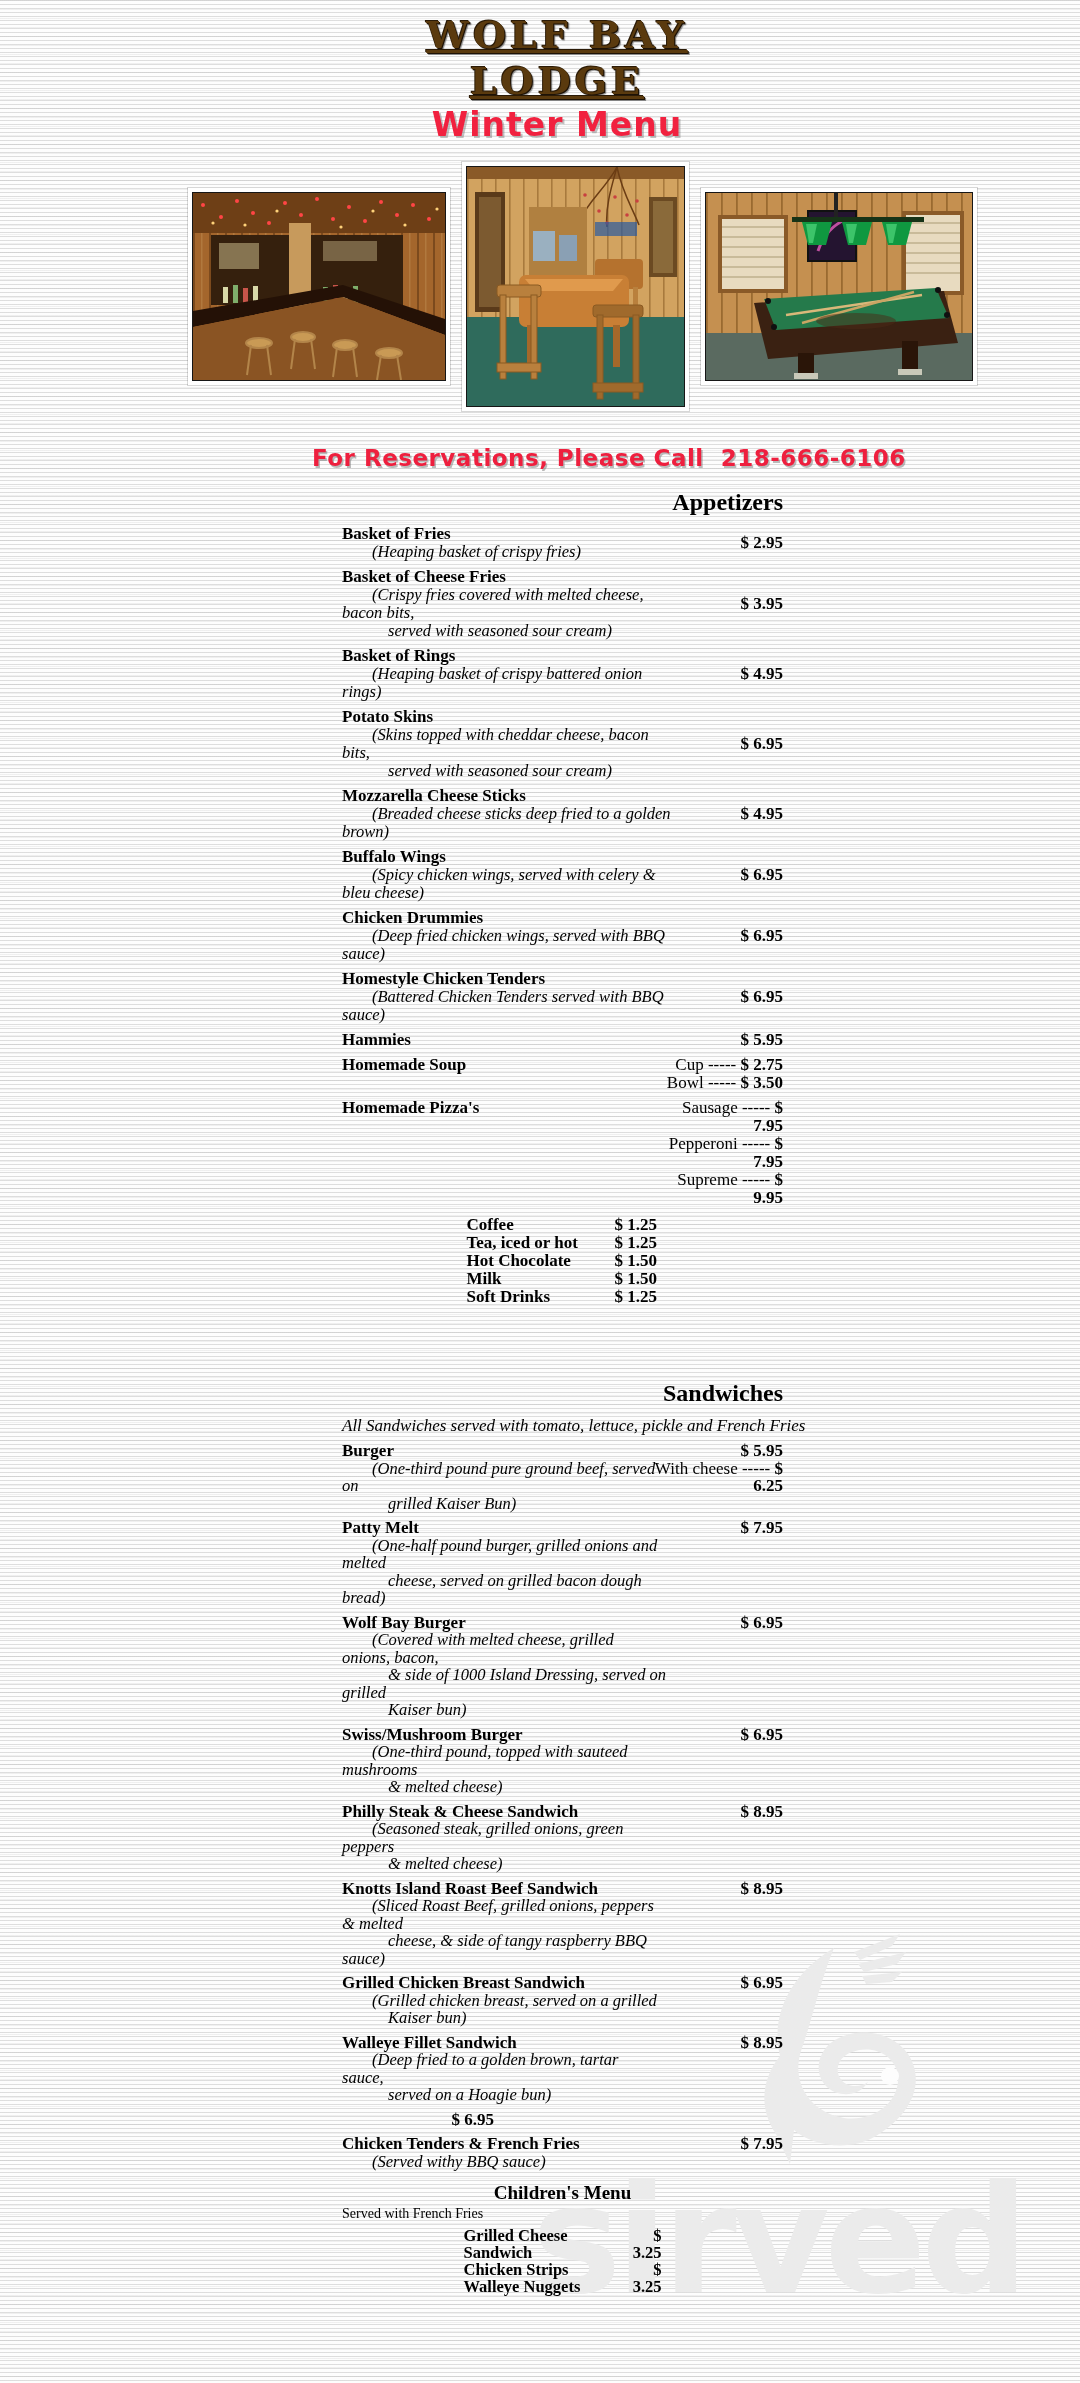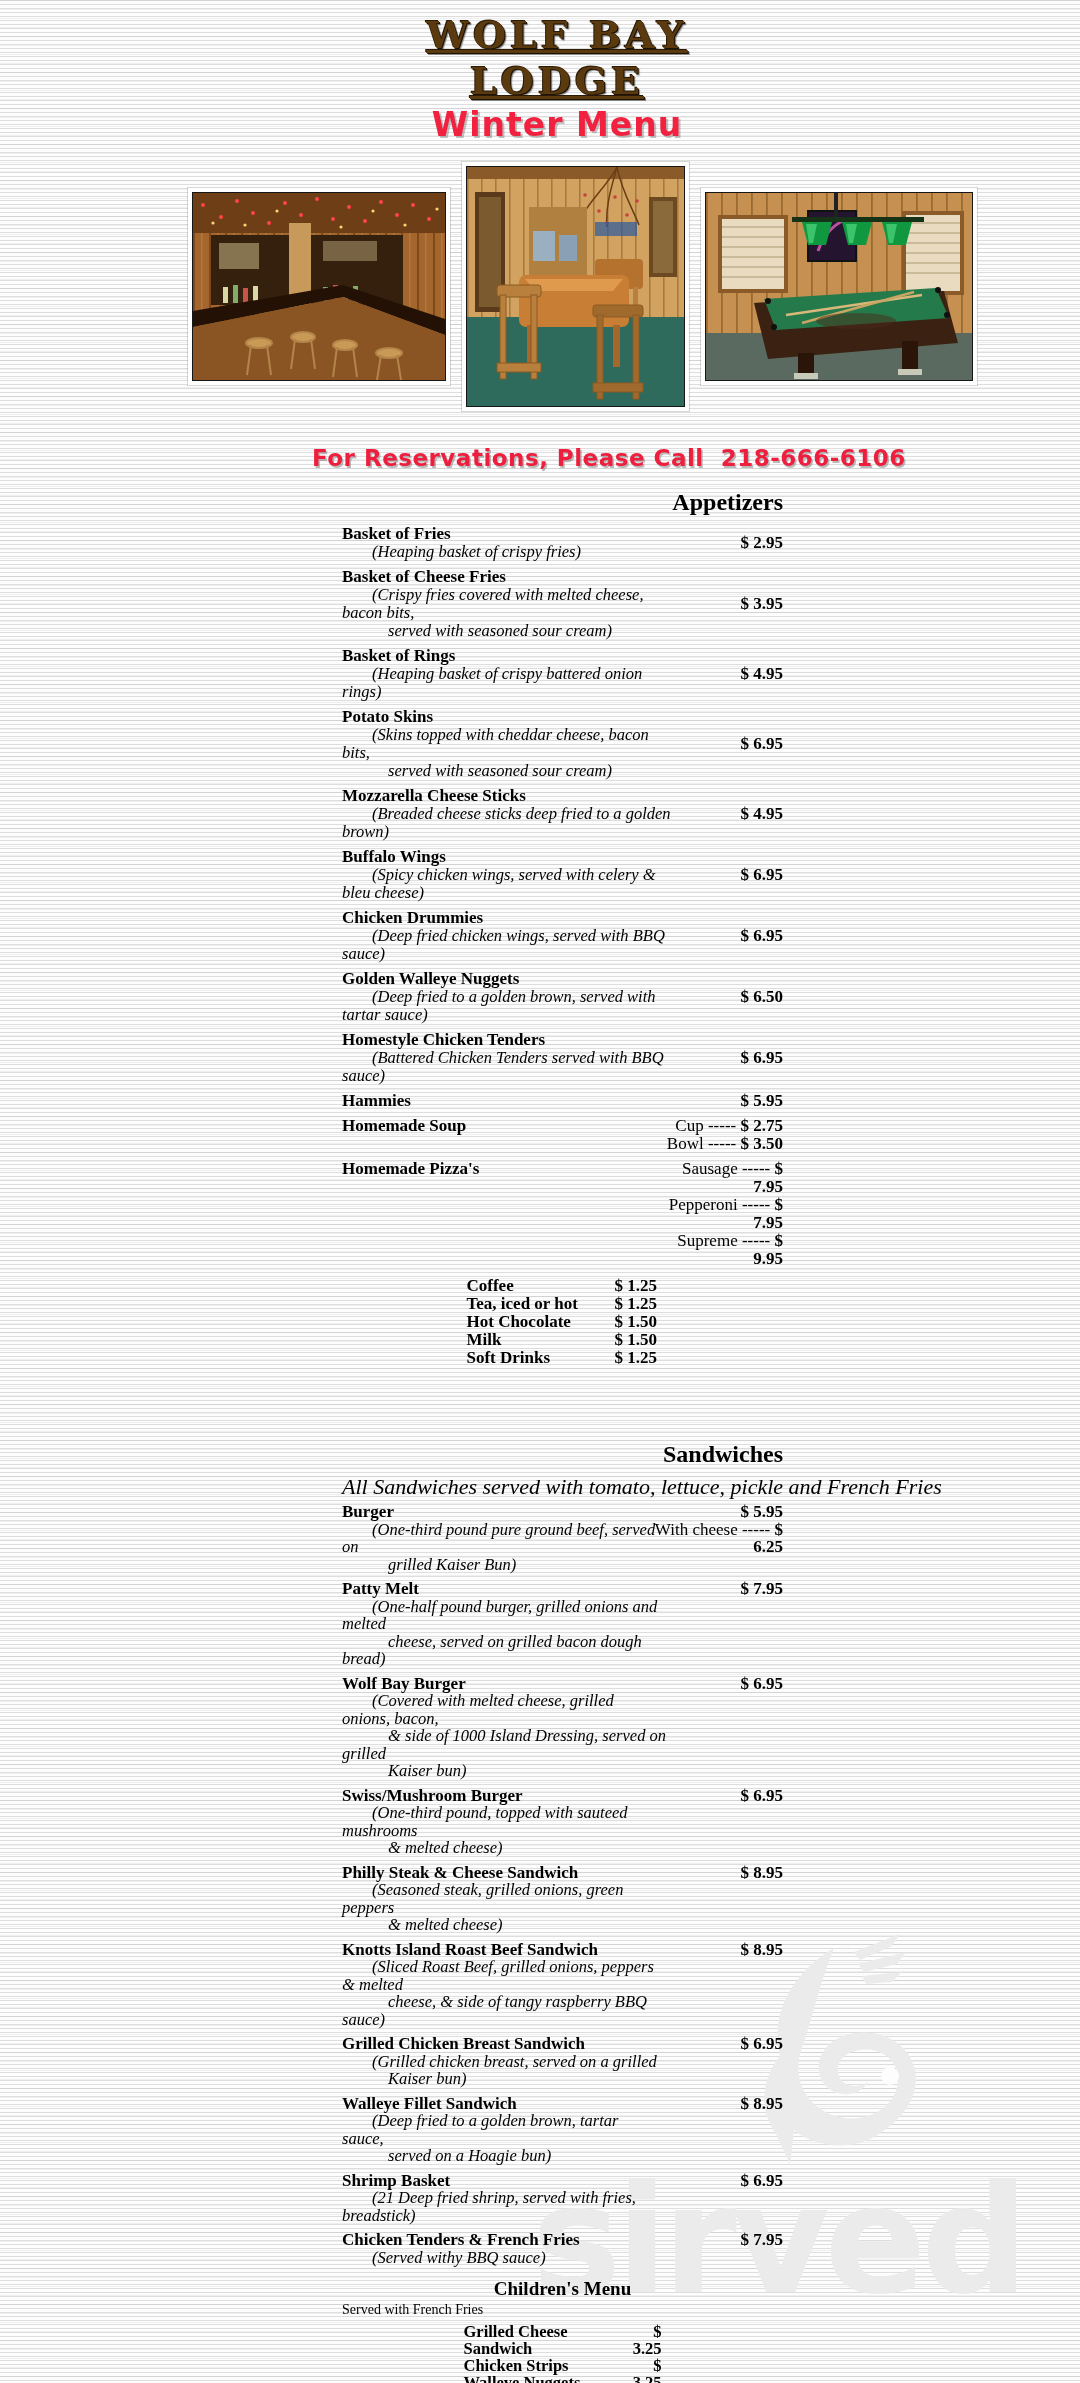--- a/index.html
+++ b/index.html
@@ -33,21 +33,21 @@
   .reserve{
     width:500px;margin:34px 0 10px 312px;text-align:center;white-space:pre;
     font-family:"DejaVu Sans",sans-serif;font-weight:bold;font-size:23px;
     color:#ee1f3e;letter-spacing:.5px;text-shadow:1.5px 1.5px 0 rgba(120,120,120,.5);
   }
   
   .menu{width:441px;margin-left:342px;}
   .section-heading{text-align:right;font-weight:bold;font-size:24px;line-height:30px;margin:0 0 8px 0;}
   .sec-app{margin-top:16px;}
   .sec-sand{margin-top:72px;}
-  .section-note{text-align:center;font-style:italic;font-size:22px;line-height:20px;margin-bottom:6px;white-space:nowrap;}
+  .section-note{text-align:center;font-style:italic;font-size:17px;line-height:20px;margin-bottom:6px;white-space:nowrap;}
   .item{display:flex;margin-bottom:7px;}
   .item.center{align-items:center;}
   .item.top{align-items:flex-start;}
   .item-left{flex:1;min-width:0;}
   .item-name{font-weight:bold;font-size:17px;}
   .dline{font-style:italic;font-size:16.5px;white-space:nowrap;}
   .sec-app .item-name,.sec-app .dline,.sec-app .pline{line-height:18px;}
   .sec-sand .item-name,.sec-sand .dline,.sec-sand .pline{line-height:17.5px;}
   .i0{padding-left:0;}
   .i1{padding-left:30px;}
@@ -364,30 +364,20 @@
               <div class="item-name">Chicken Drummies</div>
               <div class="dline i1">(Deep fried chicken wings, served with BBQ</div>
               <div class="dline i0">sauce)</div>
             </div>
             <div class="item-price">
               <div class="pline"><span class="plab"></span><span class="pamt">$ 6.95</span></div>
             </div>
           </div>
           <div class="item center">
             <div class="item-left">
-              <div class="item-name">Golden Walleye Nuggets</div>
-              <div class="dline i1">(Deep fried to a golden brown, served with</div>
-              <div class="dline i0">tartar sauce)</div>
-            </div>
-            <div class="item-price">
-              <div class="pline"><span class="plab"></span><span class="pamt">$ 6.50</span></div>
-            </div>
-          </div>
-          <div class="item center">
-            <div class="item-left">
               <div class="item-name">Homestyle Chicken Tenders</div>
               <div class="dline i1">(Battered Chicken Tenders served with BBQ</div>
               <div class="dline i0">sauce)</div>
             </div>
             <div class="item-price">
               <div class="pline"><span class="plab"></span><span class="pamt">$ 6.95</span></div>
             </div>
           </div>
           <div class="item center">
             <div class="item-left">
@@ -536,25 +526,20 @@
               <div class="item-name">Walleye Fillet Sandwich</div>
               <div class="dline i1">(Deep fried to a golden brown, tartar</div>
               <div class="dline i0">sauce,</div>
               <div class="dline i2">served on a Hoagie bun)</div>
             </div>
             <div class="item-price">
               <div class="pline"><span class="plab"></span><span class="pamt">$ 8.95</span></div>
             </div>
           </div>
           <div class="item top">
-            <div class="item-left">
-              <div class="item-name">Shrimp Basket</div>
-              <div class="dline i1">(21 Deep fried shrinp, served with fries,</div>
-              <div class="dline i0">breadstick)</div>
-            </div>
             <div class="item-price">
               <div class="pline"><span class="plab"></span><span class="pamt">$ 6.95</span></div>
             </div>
           </div>
           <div class="item top">
             <div class="item-left">
               <div class="item-name">Chicken Tenders &amp; French Fries</div>
               <div class="dline i1">(Served withy BBQ sauce)</div>
             </div>
             <div class="item-price">

